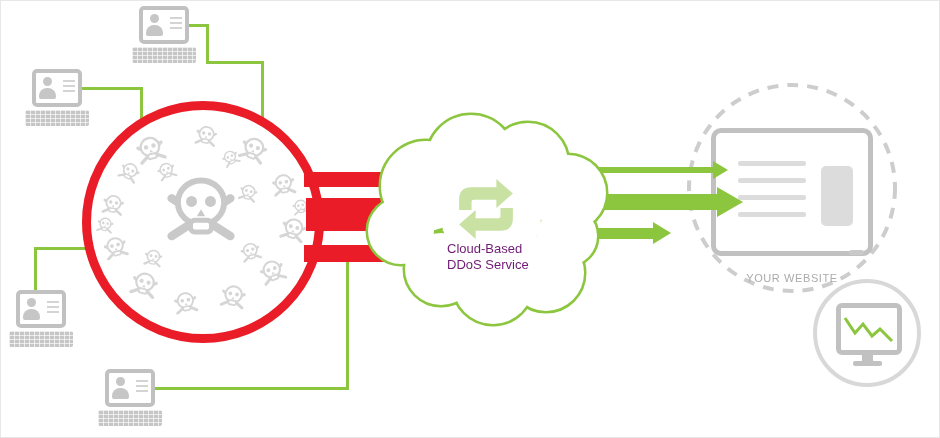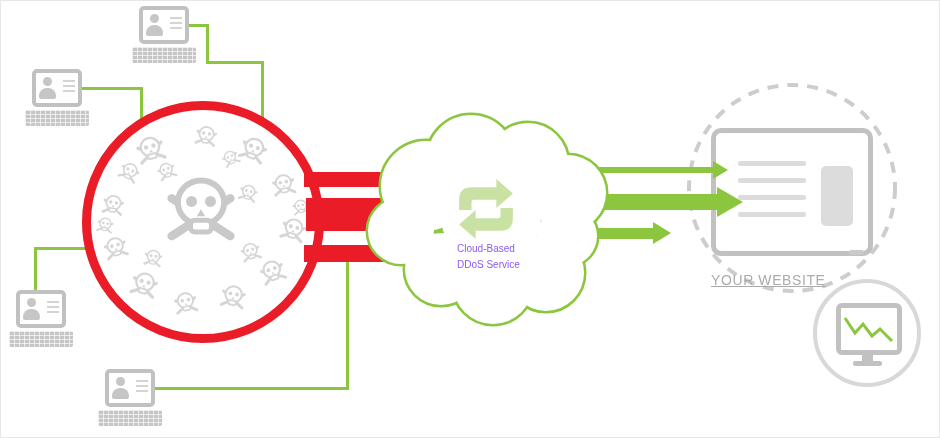--- a/index.html
+++ b/index.html
@@ -20,28 +20,28 @@
   
   .botnet { position:absolute; left:81px; top:100px; width:224px; height:224px; border:9px solid #EA1C27; border-radius:50%; background:#fff; }
   .botnet svg { color:#D6D6D6; }
 
   
   .band { position:absolute; background:#EA1C27; }
   .abar { position:absolute; background:#8CC63E; }
   .ahead { position:absolute; width:0; height:0; }
 
   
-  .cloud-label { position:absolute; left:456px; top:240px; color:#8b5cf6; font-size:10px; line-height:16px; }
+  .cloud-label { position:absolute; left:446px; top:240px; color:#701a75; font-size:13px; line-height:16px; }
 
   
   .tablet { position:absolute; left:710px; top:127px; width:152px; height:118px; border:5px solid #C1C1C1; border-radius:10px; background:#fff; }
   .tline  { position:absolute; left:22px; width:68px; height:5px; background:#DCDCDC; border-radius:2px; }
   .tpanel { position:absolute; left:105px; top:33px; width:32px; height:60px; background:#DCDCDC; border-radius:5px; }
   .tdash  { position:absolute; left:848px; top:249px; width:15px; height:5px; background:#C9C9C9; border-radius:2.5px; }
-  .site-label { position:absolute; left:710px; top:271px; width:162px; font-size:14px; letter-spacing:.6px; color:#ABABAB;text-decoration:underline; }
+  .site-label { position:absolute; left:710px; top:271px; width:162px; text-align:center; font-size:11px; letter-spacing:.6px; color:#ABABAB; }
 
   
   .monitor { position:absolute; left:835px; top:302px; width:56px; height:42px; border:5px solid #C1C1C1; border-radius:6px; background:#fff; }
   .mneck { position:absolute; left:861px; top:354px; width:11px; height:6px; background:#C1C1C1; }
   .mbase { position:absolute; left:852px; top:360px; width:29px; height:5px; background:#C1C1C1; border-radius:2px; }
 </style>
 </head>
 <body>
 
 <div class="canvas">

